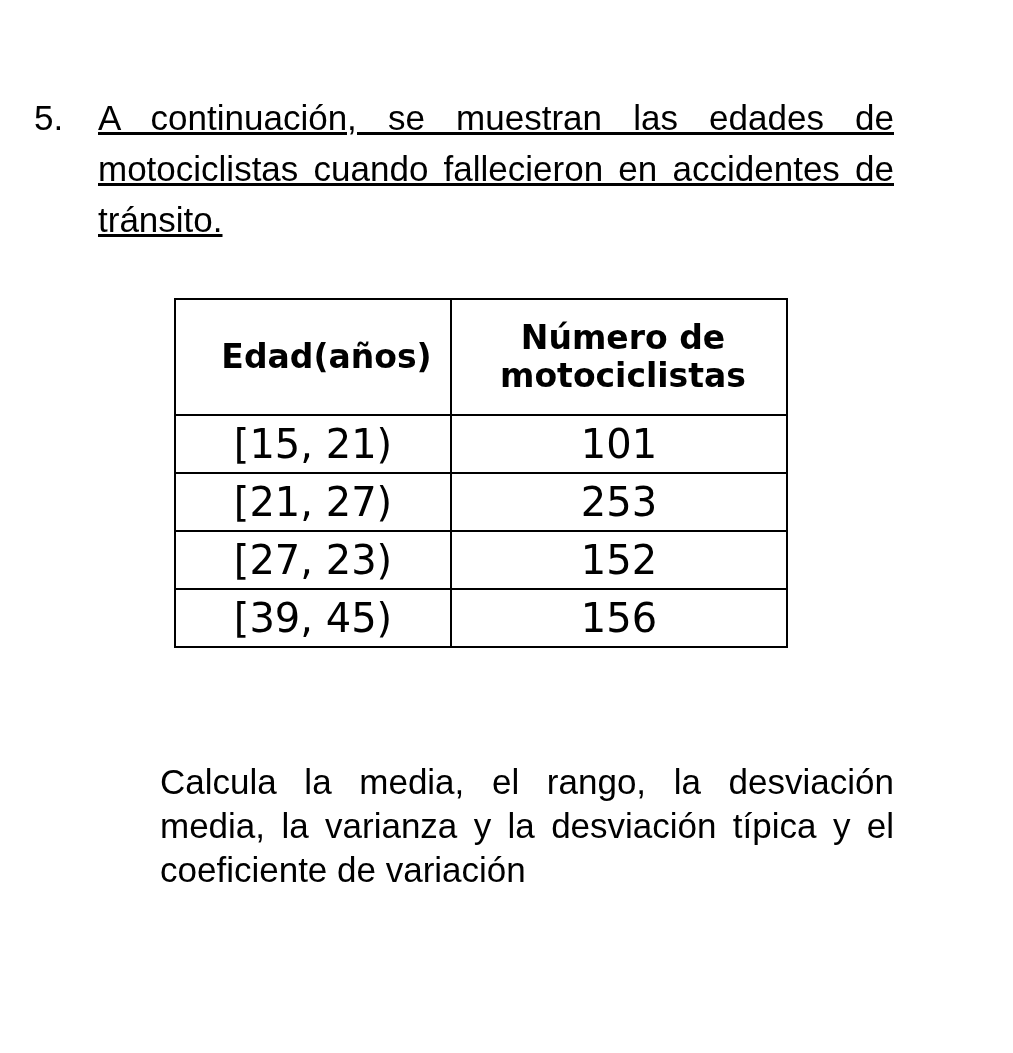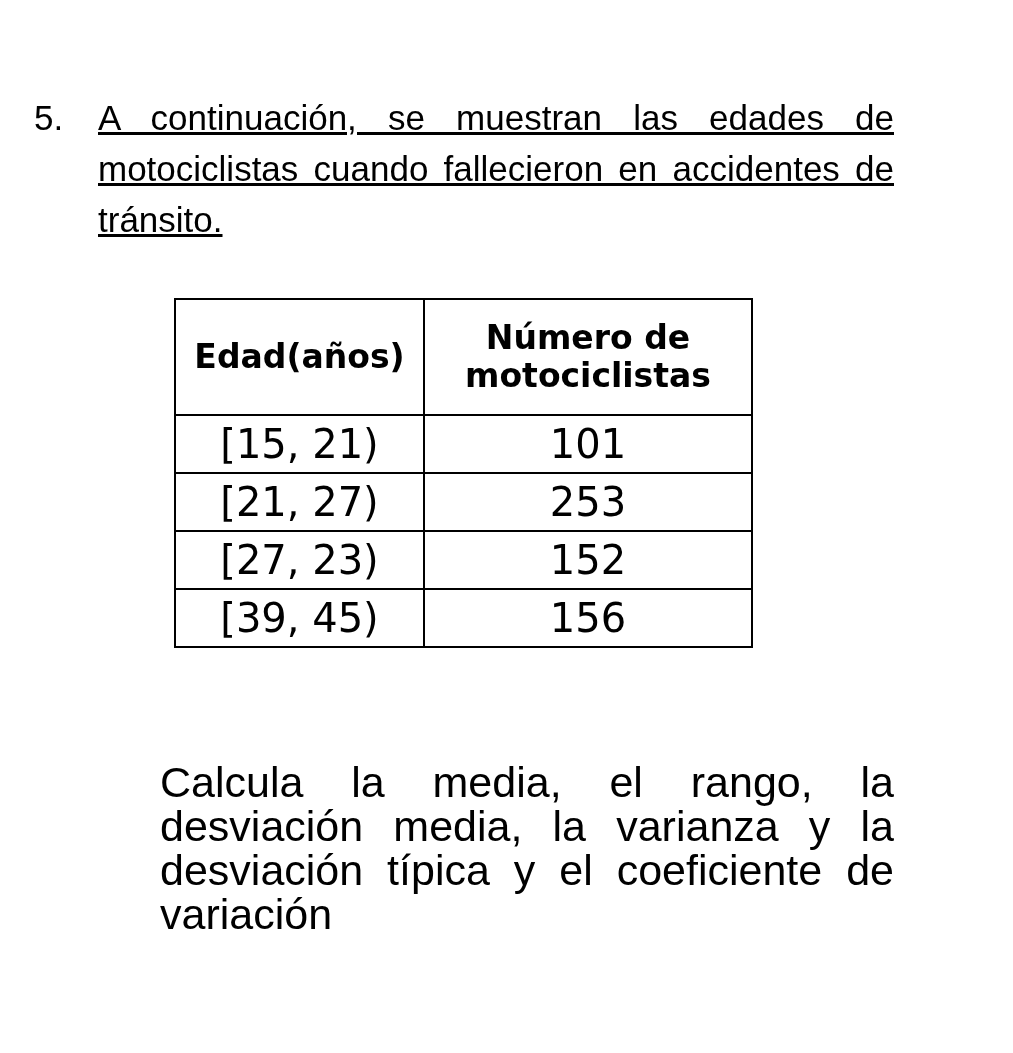--- a/index.html
+++ b/index.html
@@ -4,23 +4,23 @@
 <style>
   html, body { margin:0; padding:0; background:#ffffff; }
   body { width:1013px; height:1053px; position:relative; overflow:hidden; color:#000; }
   .q { position:absolute; left:34px; top:92px; width:860px; font-family:"Liberation Sans", sans-serif; font-size:35px; line-height:51px; }
   .qnum { position:absolute; left:0; top:0; }
   .qtext { position:absolute; left:64px; top:0; width:796px; text-align:justify; text-align-last:left;text-decoration:underline; }
   table { position:absolute; left:174px; top:298px; border-collapse:collapse; font-family:"DejaVu Sans", sans-serif; }
   td, th { border:2px solid #000; text-align:center; padding:0; }
   th { font-weight:bold; font-size:33px; line-height:38px; height:114px; }
   td { font-size:40px; height:56px; }
-  .c1 { width:247px; }
-  .c2 { width:326px; }
-  .instr { position:absolute; left:160px; top:760px; width:734px; font-family:"Liberation Sans", sans-serif; font-size:43px; line-height:44px; text-align:justify; text-align-last:left; }
+  .c1 { width:247px;padding-left:27px; }
+  .c2 { width:326px;padding-left:8px; }
+  .instr { position:absolute; left:160px; top:760px; width:734px; font-family:"Liberation Sans", sans-serif; font-size:35px; line-height:44px; text-align:justify; text-align-last:left; }
 </style>
 </head>
 <body>
 
 <div class="q">
   <span class="qnum">5.</span>
   <div class="qtext">A continuación, se muestran las edades de motociclistas cuando fallecieron en accidentes de tránsito.</div>
 </div>
 
 <table>

